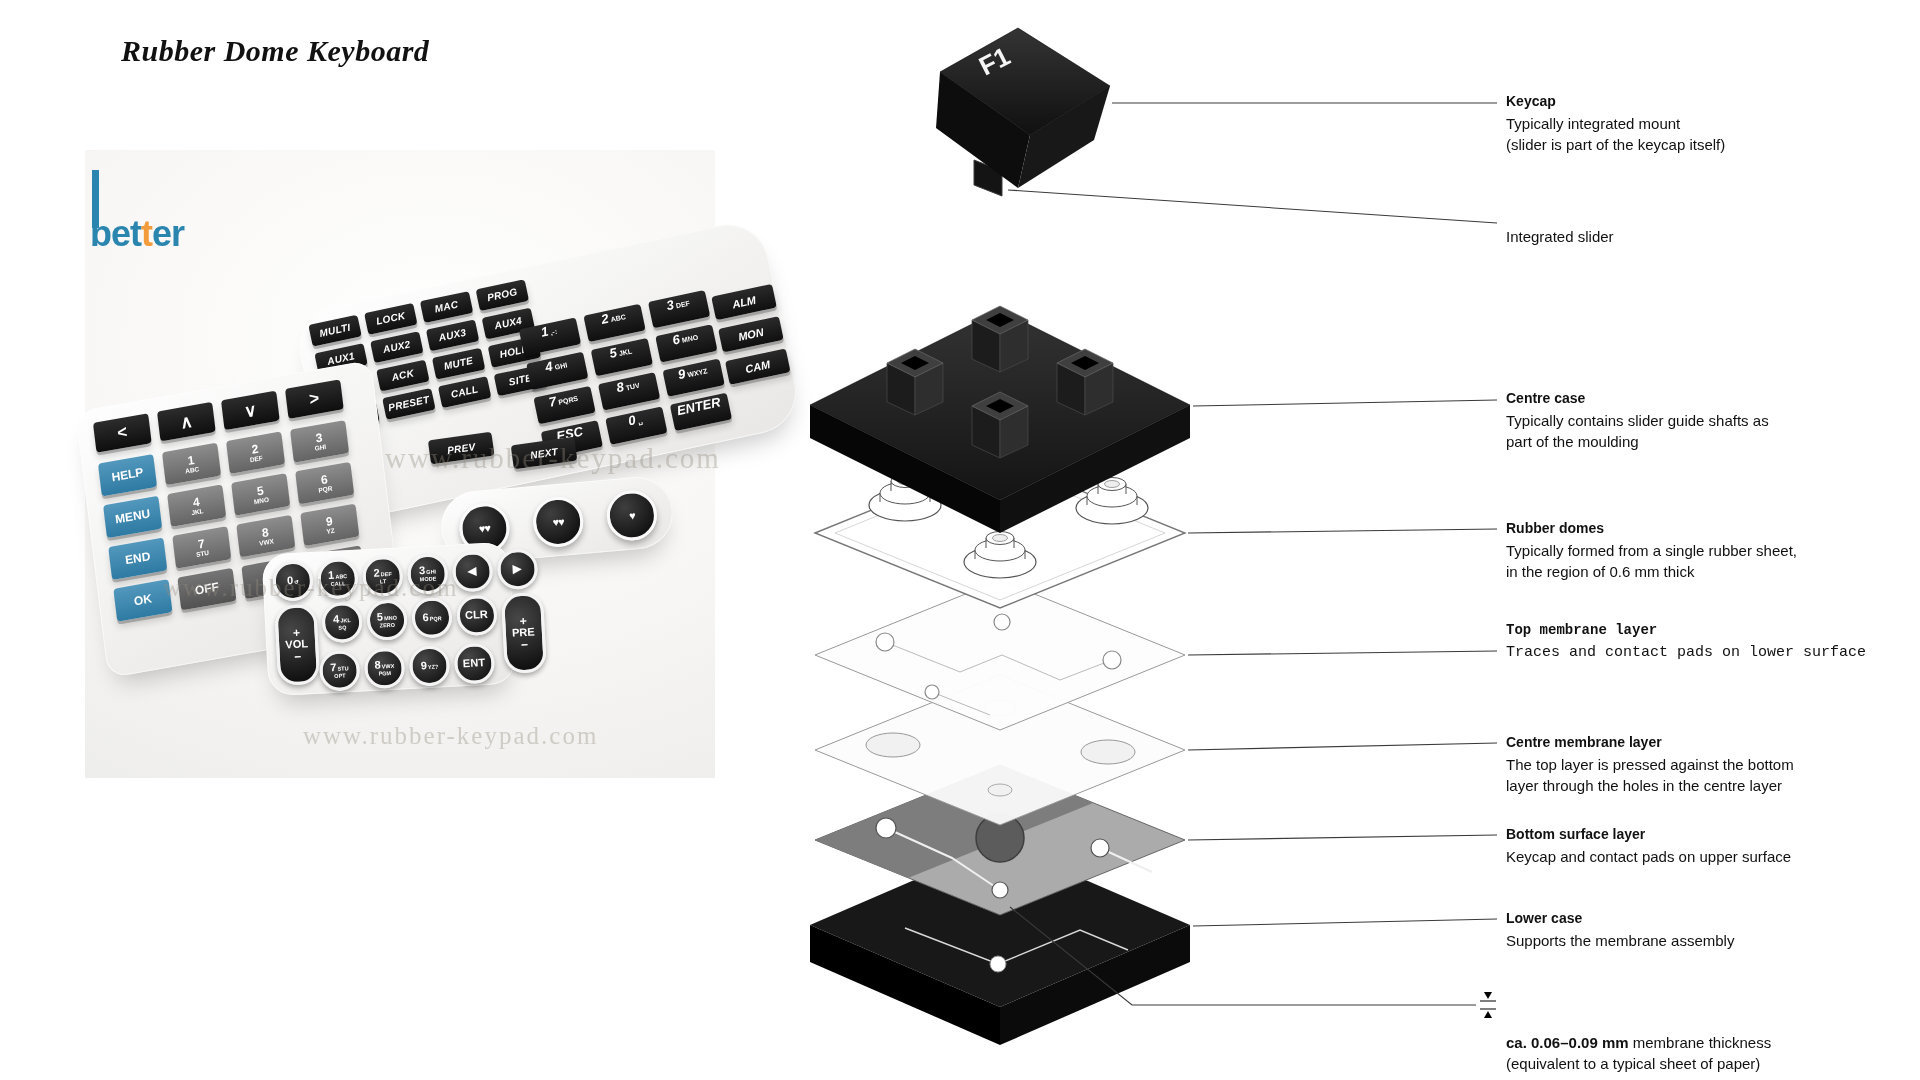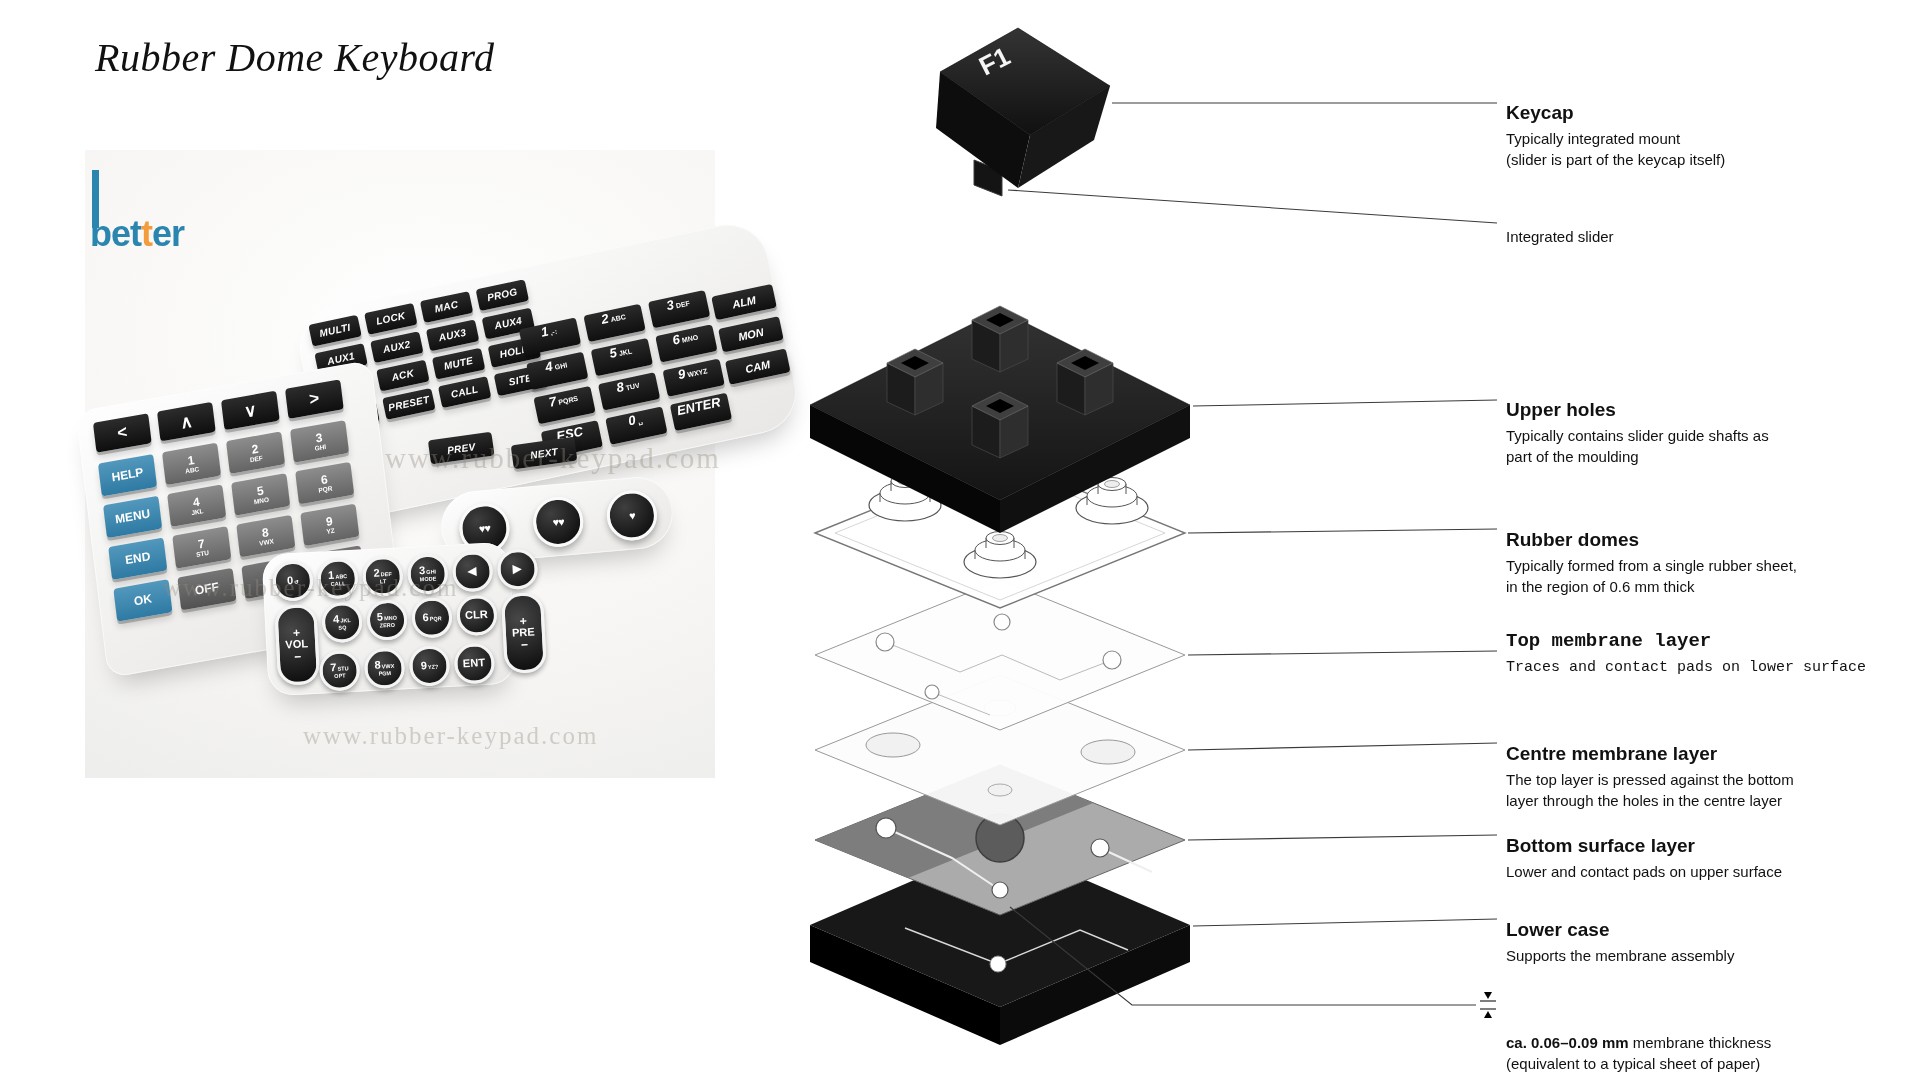--- a/index.html
+++ b/index.html
@@ -1,21 +1,21 @@
 <!DOCTYPE html>
 <html><head>
 <meta charset="utf-8">
 <style>
   html,body{margin:0;padding:0;background:#fff;width:1920px;height:1080px;overflow:hidden;
     font-family:"Liberation Sans",sans-serif;color:#111;}
   .stage{position:relative;width:1920px;height:1080px;}
 
   
-  .title{position:absolute;left:95px;top:34px;font-family:"Liberation Serif",serif;
-    font-weight:400;font-style:italic;font-size:40px;letter-spacing:.5px;}
+  .title{position:absolute;left:121px;top:34px;font-family:"Liberation Serif",serif;
+    font-weight:700;font-style:italic;font-size:30px;letter-spacing:.5px;}
   .logo{position:absolute;left:3px;top:10px;font-weight:700;font-size:36px;letter-spacing:-1px;
     color:#2a85af;line-height:1;}
   .logo .lg-t2{color:#f39c3d;}
   .logo .lg-stem{position:absolute;left:2px;top:-46px;width:7px;height:58px;background:#2a85af;}
 
   
   .photo{position:absolute;left:85px;top:150px;width:630px;height:628px;
     background:radial-gradient(120% 90% at 55% 30%,#ffffff 0%,#f7f6f4 55%,#ebebea 100%);}
   .watermark{position:absolute;font-family:"Liberation Serif",serif;color:rgba(150,143,130,.38);
     letter-spacing:2px;white-space:nowrap;pointer-events:none;z-index:9;}
@@ -76,21 +76,21 @@
     display:flex;flex-direction:column;align-items:center;justify-content:center;line-height:1;}
   .rk.tall{width:36px;height:74px;border-radius:20px;}
   .rk-line1{display:flex;align-items:baseline;gap:1px;}
   .rk-big{font-size:11px;font-weight:700;}
   .rk-small{font-size:5.5px;font-weight:700;}
   .rk-line2{font-size:5.5px;font-weight:700;margin-top:1px;}
   .rk-plus,.rk-minus{font-size:12px;font-weight:700;}
 
   
   .dlabel{position:absolute;left:1506px;width:412px;font-size:15px;line-height:1.4;}
-  .dlabel h4{margin:8px 0 2px 0;font-size:19px;font-weight:700;line-height:1.35;}
+  .dlabel h4{margin:0 0 2px 0;font-size:14px;font-weight:700;line-height:1.35;}
   .dlabel p{margin:0;white-space:pre-line;}
   .dlabel .plain{font-weight:400;font-size:15px;}
   svg text{font-family:"Liberation Sans",sans-serif;}
 </style>
 </head>
 <body>
 
 <div class="stage">
 
   <div class="title">Rubber Dome Keyboard</div>
@@ -628,41 +628,41 @@
 
   <div class="dlabel" style="top:92px;">
     <h4>Keycap</h4>
     <p>Typically integrated mount
 (slider is part of the keycap itself)</p>
   </div>
   <div class="dlabel" style="top:226px;">
     <p class="plain">Integrated slider</p>
   </div>
   <div class="dlabel" style="top:389px;">
-    <h4>Upper holes</h4>
+    <h4>Centre case</h4>
     <p>Typically contains slider guide shafts as
 part of the moulding</p>
   </div>
   <div class="dlabel" style="top:519px;">
     <h4>Rubber domes</h4>
     <p>Typically formed from a single rubber sheet,
 in the region of 0.6 mm thick</p>
   </div>
   <div class="dlabel" style="top:621px;font-family:Liberation Mono, monospace;">
     <h4>Top membrane layer</h4>
     <p>Traces and contact pads on lower surface</p>
   </div>
   <div class="dlabel" style="top:733px;">
     <h4>Centre membrane layer</h4>
     <p>The top layer is pressed against the bottom
 layer through the holes in the centre layer</p>
   </div>
   <div class="dlabel" style="top:825px;">
     <h4>Bottom surface layer</h4>
-    <p>Lower and contact pads on upper surface</p>
+    <p>Keycap and contact pads on upper surface</p>
   </div>
   <div class="dlabel" style="top:909px;">
     <h4>Lower case</h4>
     <p>Supports the membrane assembly</p>
   </div>
   <div class="dlabel" style="top:1032px;">
     <p><b>ca. 0.06–0.09 mm</b><span> membrane thickness</span></p>
     <p>(equivalent to a typical sheet of paper)</p>
   </div>
 

